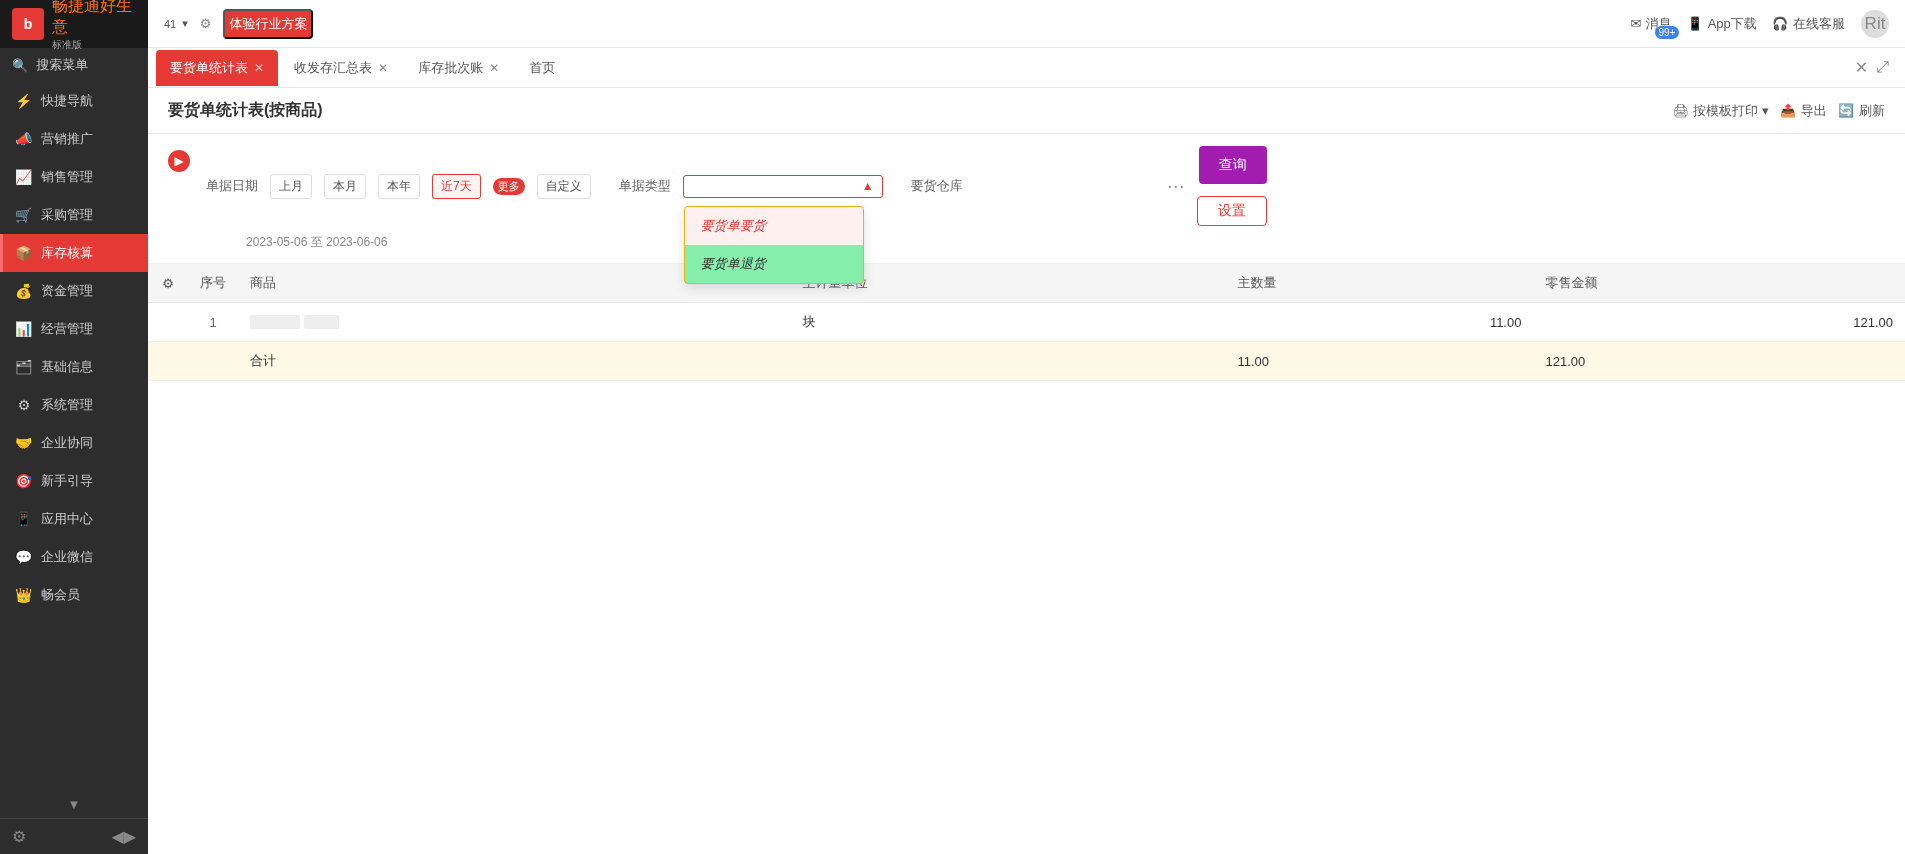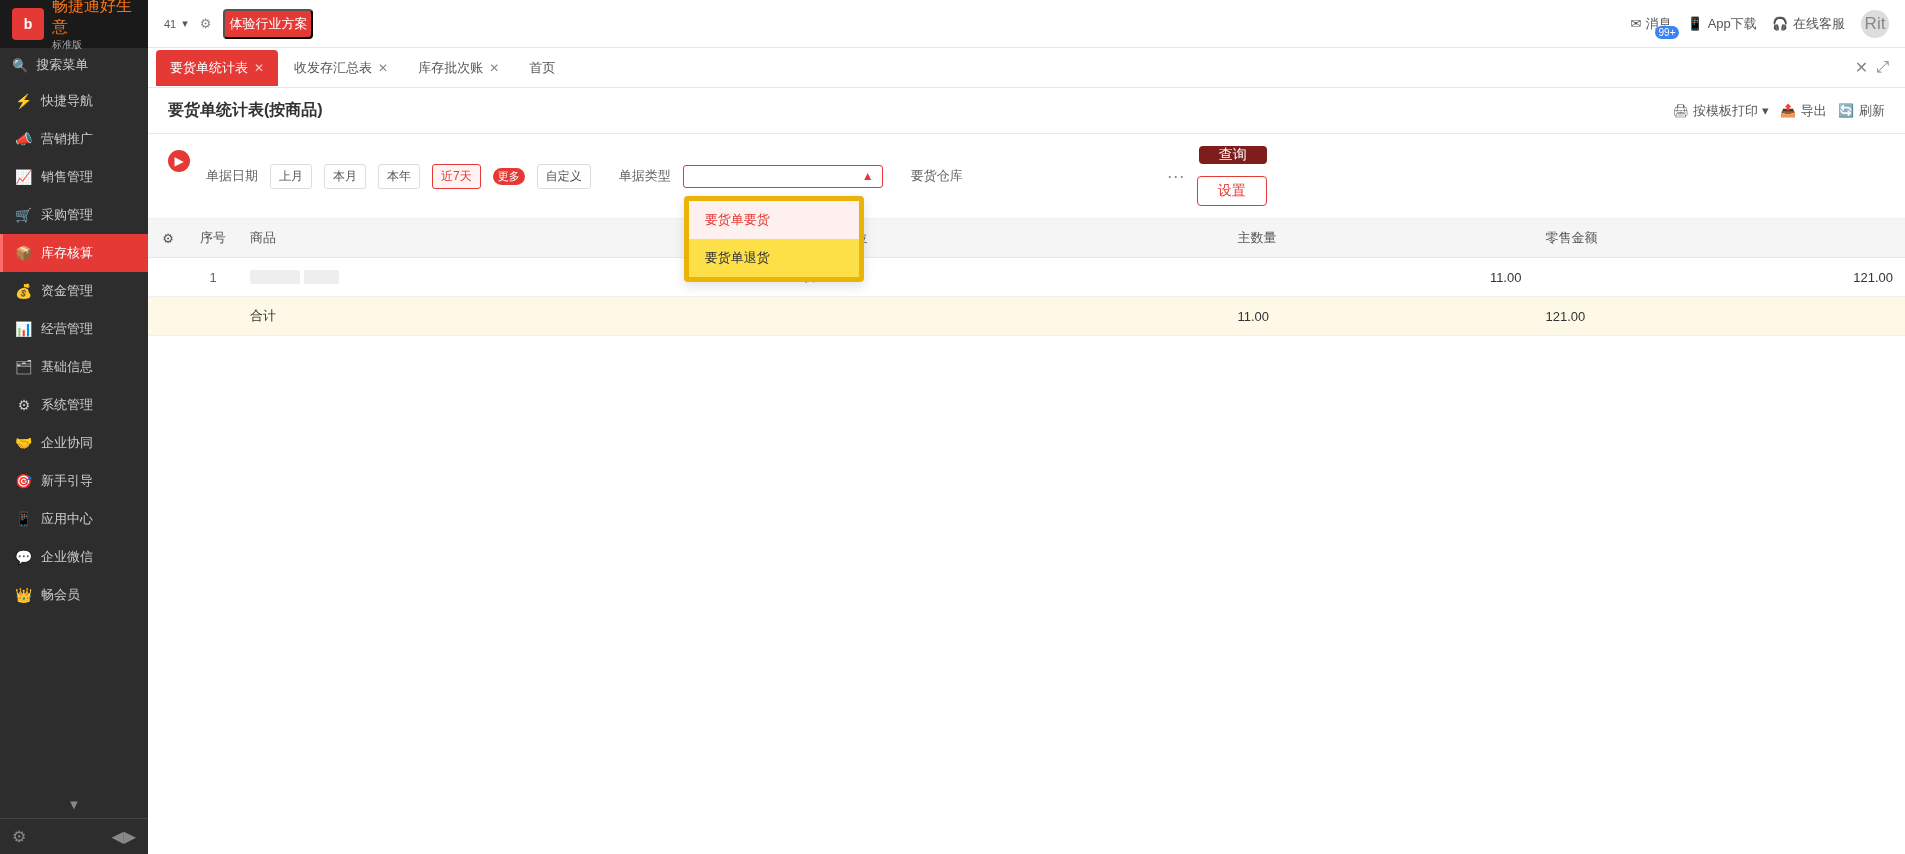--- a/index.html
+++ b/index.html
@@ -66,23 +66,23 @@
     .date-btn.active-period { background: #fff3f3; border-color: #e53935; color: #e53935; }
     .date-range-badge { background: #e53935; color: white; font-size: 11px; padding: 1px 5px; border-radius: 10px; cursor: pointer; }
     .date-custom { padding: 3px 8px; border: 1px solid #ddd; border-radius: 3px; background: #fff; font-size: 12px; color: #555; cursor: pointer; }
     .filter-type-label { color: #666; font-size: 13px; white-space: nowrap; }
     .filter-type-select { display: flex; align-items: center; border: 1px solid #e53935; border-radius: 3px; padding: 3px 8px; min-width: 200px; cursor: pointer; position: relative; }
     .filter-type-select-text { flex: 1; font-size: 13px; color: #333; }
     .filter-type-select-arrow { color: #e53935; font-size: 12px; cursor: pointer; }
     .filter-warehouse-label { color: #666; font-size: 13px; white-space: nowrap; }
     .filter-warehouse { border: none; background: transparent; font-size: 13px; color: #333; cursor: pointer; }
     .filter-more { color: #888; cursor: pointer; font-size: 18px; margin-left: 4px; }
-    .btn-query { background: #7f1d1d; color: white; padding: 0 20px; border-radius: 4px; font-size: 14px; cursor: pointer; border: none; text-align: center; }
+    .btn-query { background: #a21caf; color: white; padding: 10px 20px; border-radius: 4px; font-size: 14px; cursor: pointer; border: none; text-align: center; }
     .btn-settings { background: #fff; color: #555; padding: 5px 20px; border-radius: 4px; font-size: 14px; cursor: pointer; border: 1px solid #e53935; color: #e53935; display: block; margin-top: 6px; }
-    .dropdown-menu { position: absolute; background: #fde047; border: 5px solid #eab308; border-radius: 4px; box-shadow: 0 4px 12px rgba(0,0,0,0.12); z-index: 200; min-width: 180px; overflow: hidden; }
+    .dropdown-menu { position: absolute; background: #86efac; border: 1px solid #eab308; border-radius: 4px; box-shadow: 0 4px 12px rgba(0,0,0,0.12); z-index: 200; min-width: 180px; overflow: hidden; font-style: italic; }
     .dropdown-item { padding: 10px 16px; font-size: 13px; color: #333; cursor: pointer; }
     .dropdown-item.selected { background: #fff0f0; color: #e53935; }
 
     
     .table-container { padding: 0; overflow-x: auto; }
     table { width: 100%; border-collapse: collapse; background: #fff; }
     thead tr { background: #f5f5f5; }
     th { padding: 10px 12px; text-align: left; font-size: 13px; color: #555; font-weight: normal; border-bottom: 1px solid #e8e8e8; white-space: nowrap; }
     td { padding: 10px 12px; font-size: 13px; color: #333; border-bottom: 1px solid #f0f0f0; white-space: nowrap; }
     .row-num { color: #666; text-align: center; }
@@ -278,20 +278,23 @@
                   <div class="dropdown-item">要货单退货</div>
                 </div>
             </div>
             <span class="filter-warehouse-label" style="margin-left:16px;">要货仓库</span>
             <input class="filter-warehouse" style="border: none; background: transparent; min-width: 100px;">
             <span class="filter-more">···</span>
             <div class="filter-actions-col">
               <button class="btn-query">查询</button>
               <button class="btn-settings">设置</button>
             </div>
+          </div>
+          <div class="filter-row">
+            <span style="margin-left:40px; font-size:12px; color:#888;">2023-05-06 至 2023-06-06</span>
           </div>
         </div>
       </div>
 
       <div class="table-container">
         <table>
           <thead>
             <tr>
               <th class="th-settings">⚙</th>
               <th class="th-num">序号</th>

